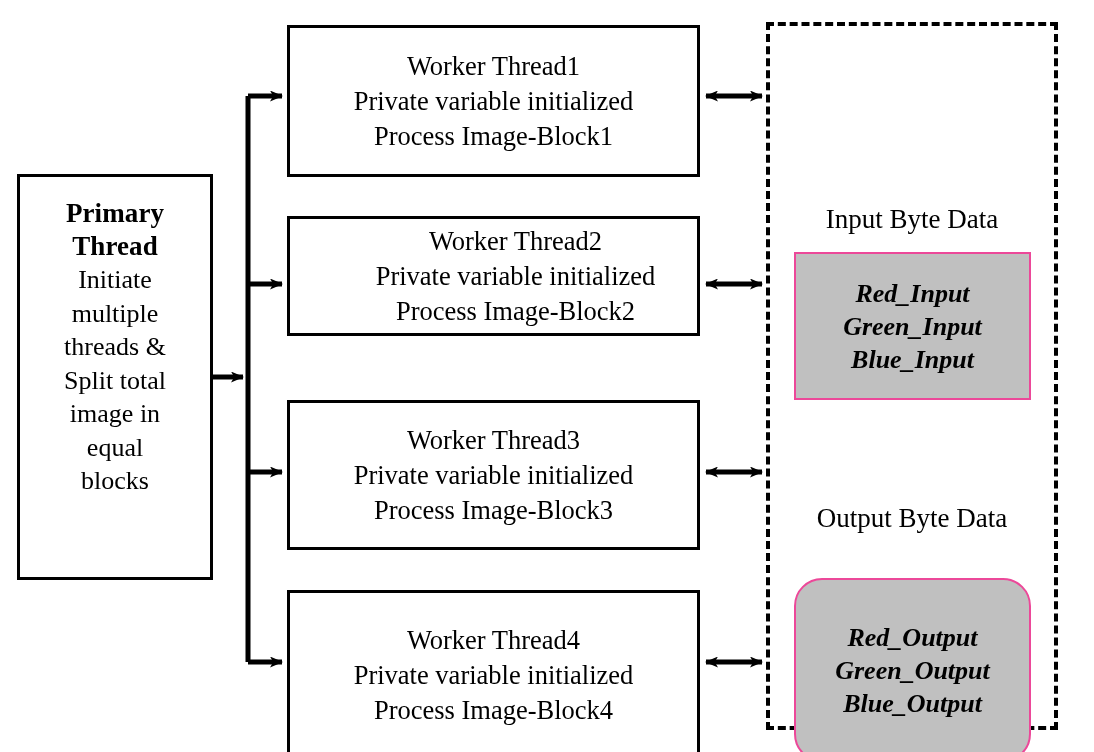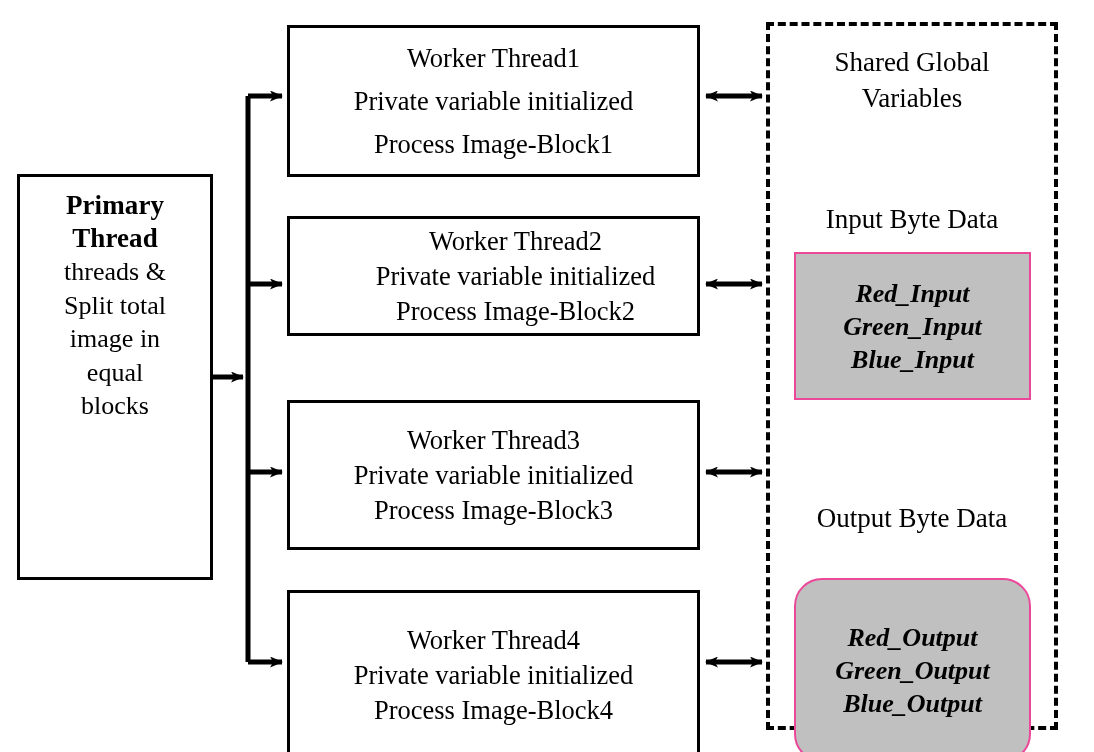--- a/index.html
+++ b/index.html
@@ -34,21 +34,21 @@
     display: flex;
     flex-direction: column;
     align-items: center;
     justify-content: center;
   }
   .primary-box {
     left: 17px;
     top: 174px;
     width: 196px;
     height: 406px;
-    padding: 12px 4px 8px 4px;
+    padding: 20px 4px 8px 4px;
     justify-content: flex-start;
   }
   .primary-title {
     font-weight: bold;
     font-size: 27px;
     line-height: 33px;
     text-align: center;
     letter-spacing: .1px;
   }
   .primary-body {
@@ -158,29 +158,31 @@
       <path d="M706,662 L762,662" stroke="#000000" stroke-width="5" fill="none" marker-end="url(#ah)" marker-start="url(#ah-start)"></path>
     </g>
   </svg>
 
   <div class="box primary-box">
     <div class="primary-title">
       <div>Primary</div>
       <div>Thread</div>
     </div>
     <div class="primary-body">
+      <div>Initiate</div>
+      <div>multiple</div>
       <div>threads &amp;</div>
       <div>Split total</div>
       <div>image in</div>
       <div>equal</div>
       <div>blocks</div>
     </div>
   </div>
 
-  <div class="box worker-box" id="worker-0" style="top: 25px; height: 152px; gap: 8px;">
+  <div class="box worker-box" id="worker-0" style="top: 25px; height: 152px;">
     <div class="worker-line">Worker Thread1</div>
     <div class="worker-line">Private variable initialized</div>
     <div class="worker-line">Process Image-Block1</div>
   </div>
 
   <div class="box worker-box" id="worker-1" style="top: 216px; height: 120px; padding-left: 44px;">
     <div class="worker-line">Worker Thread2</div>
     <div class="worker-line">Private variable initialized</div>
     <div class="worker-line">Process Image-Block2</div>
   </div>
@@ -192,24 +194,20 @@
   </div>
 
   <div class="box worker-box" id="worker-3" style="top: 590px; height: 171px;">
     <div class="worker-line">Worker Thread4</div>
     <div class="worker-line">Private variable initialized</div>
     <div class="worker-line">Process Image-Block4</div>
   </div>
 
   <div class="shared-region"></div>
 
-  <div class="shared-title">
-    <div>Shared Global</div>
-    <div>Variables</div>
-  </div>
 
   <div class="section-label" id="label-0" style="top: 203px;">Input Byte Data</div>
   <div class="gray-box" id="graybox-0" style="left: 794px; width: 237px; top: 252px; height: 148px; background: rgb(192, 192, 192);">
     <div class="var-line">Red_Input</div>
     <div class="var-line">Green_Input</div>
     <div class="var-line">Blue_Input</div>
   </div>
 
   <div class="section-label" id="label-1" style="top: 502px;">Output Byte Data</div>
   <div class="gray-box" id="graybox-1" style="left: 794px; width: 237px; top: 578px; height: 184px; background: rgb(192, 192, 192); border-radius: 28px;">

